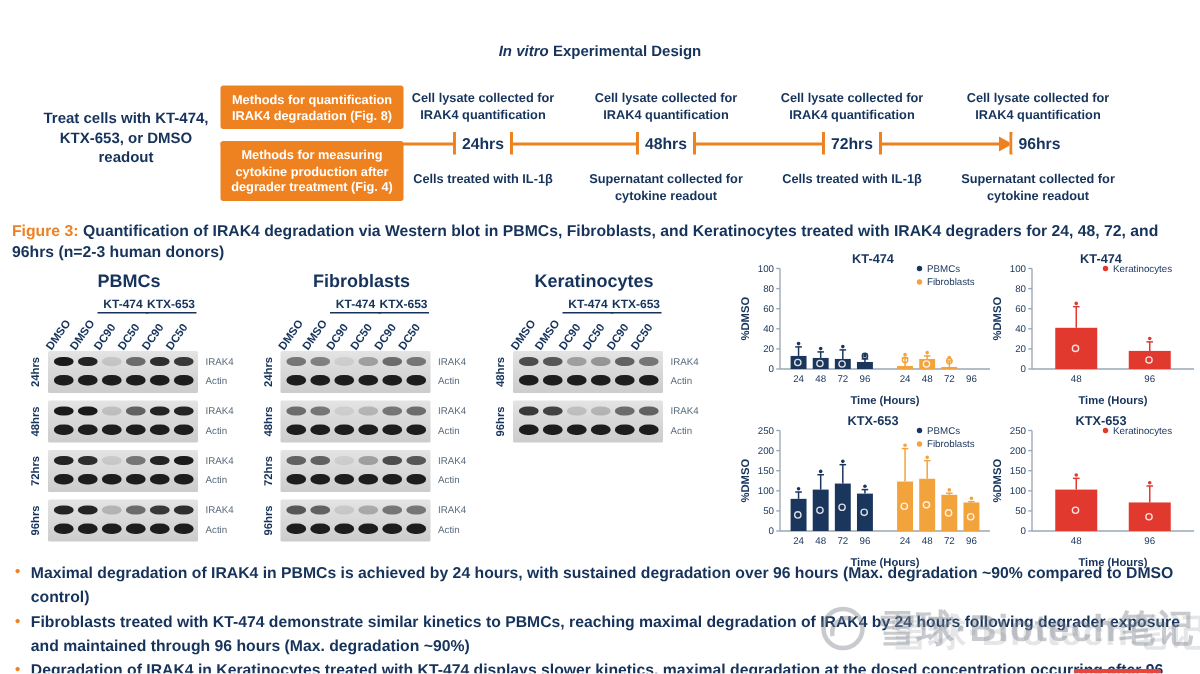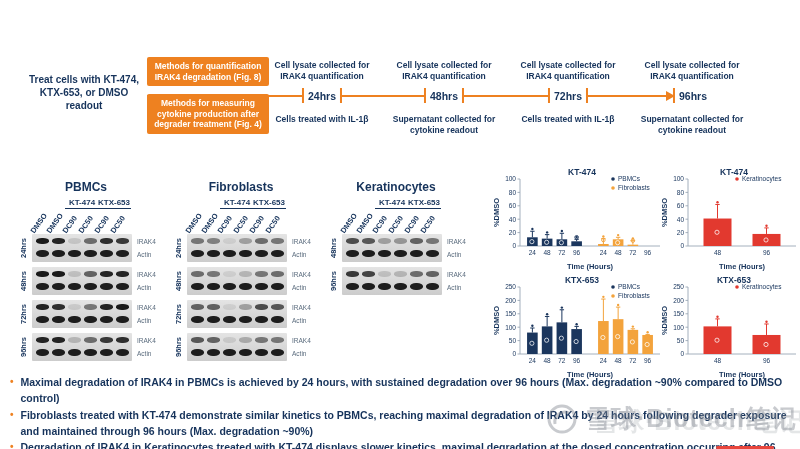--- a/index.html
+++ b/index.html
@@ -60,20 +60,21 @@
   .watermark{position:absolute; left:546px; top:402px; display:flex; align-items:center; gap:7px; opacity:0.85; pointer-events:none;}
   .watermark .wm-text{font-size:25px; font-weight:bold; color:rgba(125,132,142,0.50); letter-spacing:1px; white-space:nowrap; text-shadow:8px 3px 0 rgba(140,146,156,0.28);}
   .red-sliver{position:absolute; left:716px; top:446px; width:58px; height:3px; background:#E8453C; border-radius:2px;}
 </style>
 </head>
 <body>
 
 <div id="page">
 
 
+  <div class="subtitle"><i>In vitro</i>&nbsp;<span>Experimental Design</span></div>
 
   <div>
     <div class="left-text">Treat cells with KT-474, KTX-653, or DMSO readout</div>
     <div class="method-box box1">Methods for quantification IRAK4 degradation (Fig. 8)</div>
     <div class="method-box box2">Methods for measuring cytokine production after degrader treatment (Fig. 4)</div>
     <div class="tl-line"></div>
     <div class="tl-arrow"></div>
     <div id="timepoints">
         <div class="tp-top" style="left: 322px;">Cell lysate collected for IRAK4 quantification</div>
         <div class="timepoint-label" style="left: 322px;">
@@ -98,20 +99,21 @@
         <div class="tp-bottom" style="left: 568px;">Cells treated with IL-1β</div>
         <div class="tp-top" style="left: 692px;">Cell lysate collected for IRAK4 quantification</div>
         <div class="timepoint-label" style="left: 692px;">
           <span class="bar"></span>
           <span class="t">96hrs</span>
         </div>
         <div class="tp-bottom" style="left: 692px;">Supernatant collected for cytokine readout</div>
       </div>
   </div>
 
+  <div class="caption"><b class="cap-label">Figure 3:</b><span>Quantification of IRAK4 degradation via Western blot in PBMCs, Fibroblasts, and Keratinocytes treated with IRAK4 degraders for 24, 48, 72, and 96hrs (n=2-3 human donors)</span></div>
 
   <div id="blots">
       <div class="blot-panel" style="left: 20px;">
         <div class="panel-title">PBMCs</div>
         <div class="group-header" style="left: 45px;">KT-474</div>
         <div class="group-header" style="left: 77px;">KTX-653</div>
         <span class="lane-label" style="left: 16px;">DMSO</span>
         <span class="lane-label" style="left: 32px;">DMSO</span>
         <span class="lane-label" style="left: 48px;">DC90</span>
         <span class="lane-label" style="left: 64px;">DC50</span>

